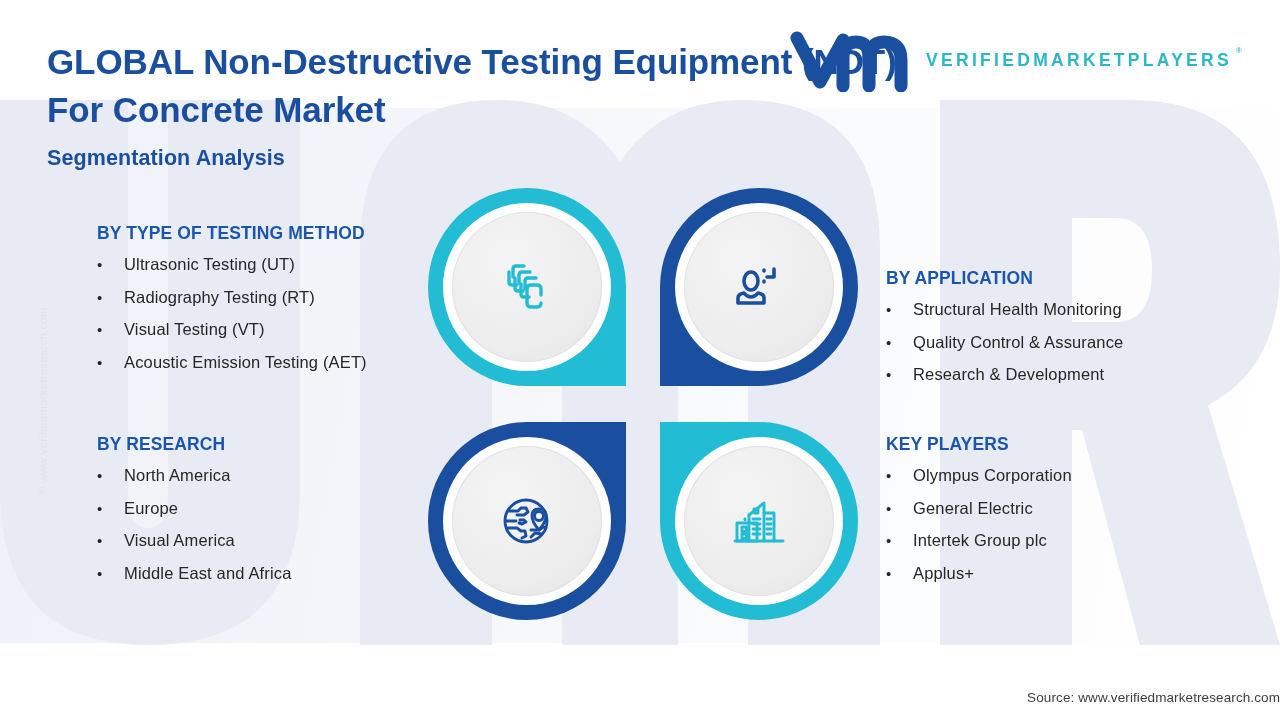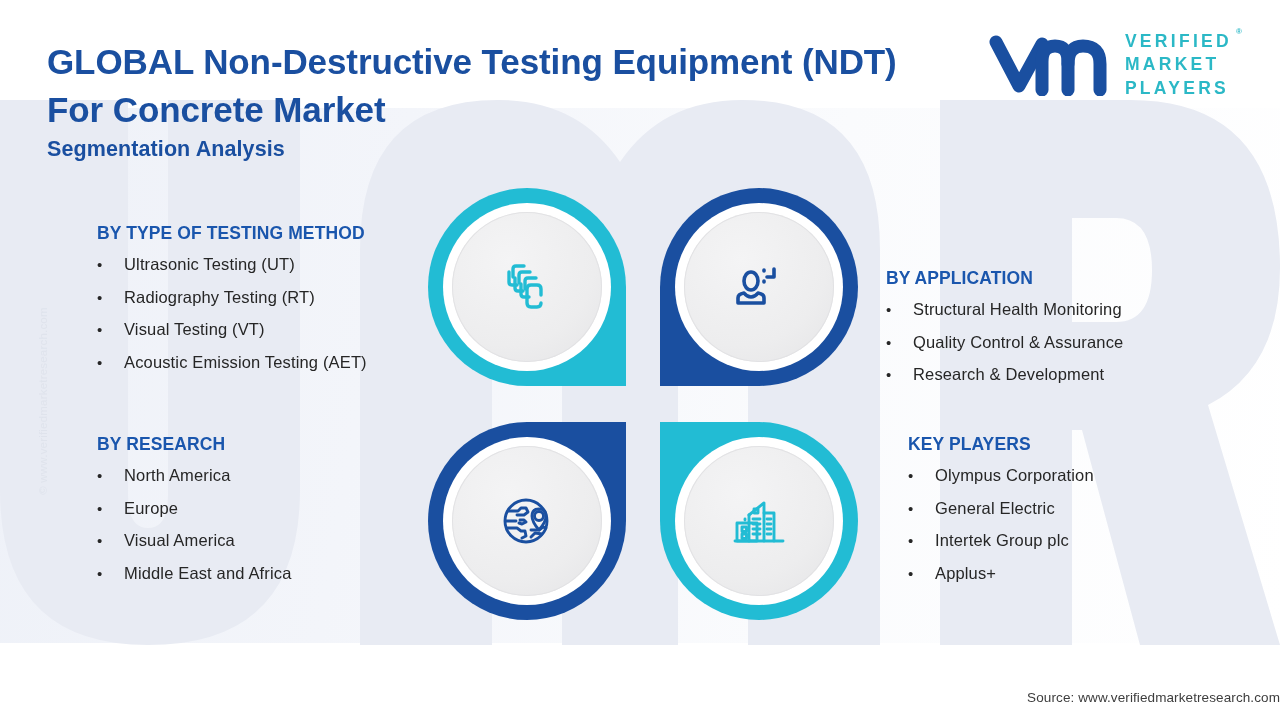--- a/index.html
+++ b/index.html
@@ -37,39 +37,39 @@
     left: 47px; top: 38px;
     width: 860px;
     color: #1a4fa0;
     font-size: 35px;
     font-weight: bold;
     line-height: 1.38;
     letter-spacing: -0.1px;
   }
   .subtitle {
     position: absolute;
-    left: 47px; top: 137px;
+    left: 47px; top: 146px;
     color: #1a4fa0;
     font-size: 21.5px;
     font-weight: bold;
     letter-spacing: 0.1px;
   }
 
   
   .logo {
     position: absolute;
     right: 48px; top: 30px;
     display: flex;
     align-items: center;
     gap: 16px;
   }
   .logo-mark { display: block; }
   .logo-words {
     display: flex;
-    flex-direction: column;
+    flex-direction: row;
     color: #2bb8c6;
     font-size: 17.5px;
     font-weight: bold;
     letter-spacing: 3.3px;
     line-height: 1.33;
     position: relative;
   }
   .logo-reg {
     position: absolute;
     right: -10px; top: -3px;
@@ -114,21 +114,21 @@
     flex: 0 0 auto;
     width: 27px;
     color: #262626;
     font-size: 15px;
     line-height: 1;
   }
 
   .seg-type { left: 97px; top: 223px; width: 360px; }
   .seg-geo  { left: 97px; top: 434px; width: 360px; }
   .seg-app  { left: 886px; top: 228px; width: 360px; margin-top: 40px; }
-  .seg-key  { left: 886px; top: 434px; width: 360px; margin-left: 22px; }
+  .seg-key  { left: 886px; top: 434px; width: 360px; }
 
   
   .quad {
     position: absolute;
     left: 428px; top: 188px;
     width: 430px; height: 432px;
   }
   .petal {
     position: absolute;
     width: 198px; height: 198px;

